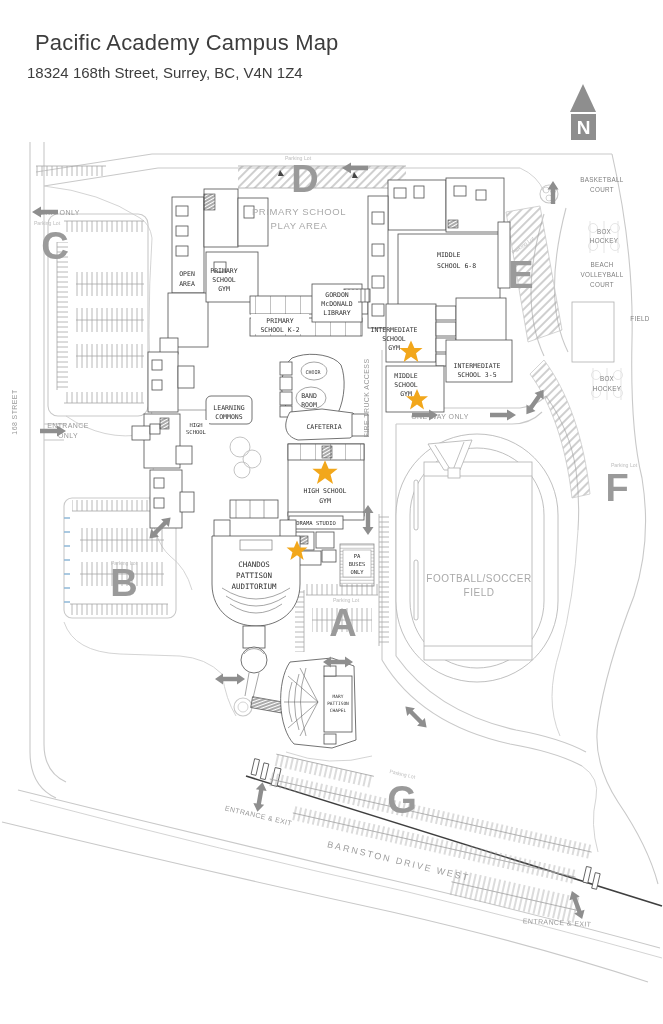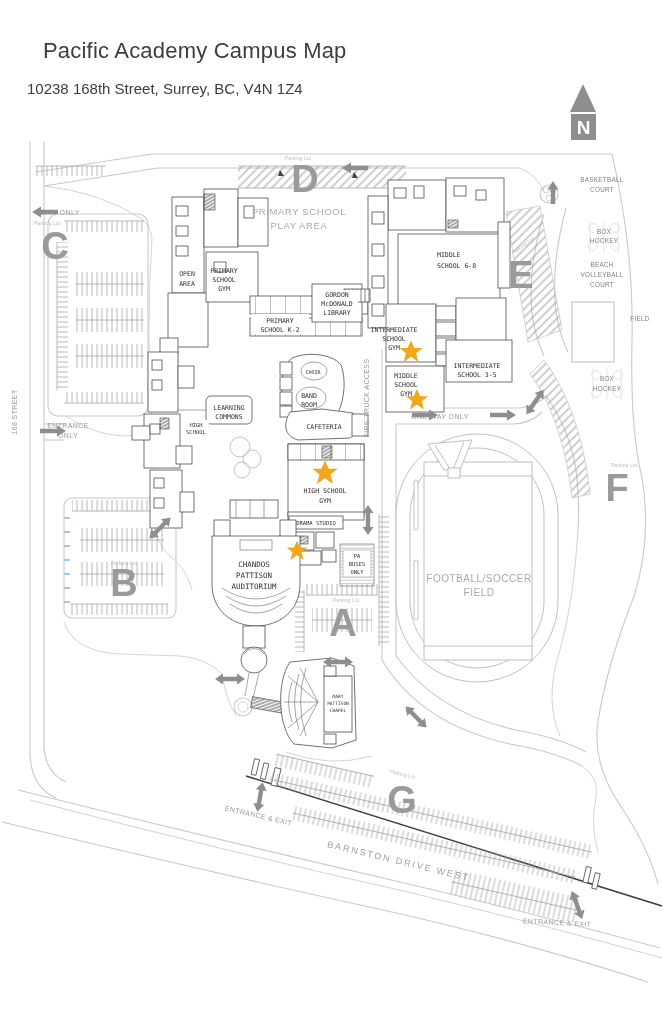--- a/index.html
+++ b/index.html
@@ -1,19 +1,19 @@
 <!DOCTYPE html>
 <html><head>
 <meta charset="utf-8">
 <style>
   html,body{margin:0;padding:0;background:#fff;}
   body{width:663px;height:1024px;position:relative;overflow:hidden;
        font-family:"Liberation Sans",sans-serif;}
   .header{position:absolute;left:27px;top:22px;z-index:5;}
-  .header h1{margin:16px;font-size:22px;font-weight:400;color:#3d3d3d;letter-spacing:.2px;}
+  .header h1{margin:8px;font-size:22px;font-weight:400;color:#3d3d3d;letter-spacing:.2px;}
   .header p{margin:3px 0 0;font-size:15px;color:#3d3d3d;}
   svg{position:absolute;left:0;top:0;}
 
   
   text{font-family:"Liberation Sans",sans-serif;}
   .t-bl{font-family:"DejaVu Sans Mono",monospace;font-size:6.5px;fill:#2e2e2e;text-anchor:middle;}
   .s5{font-size:5px}.s55{font-size:5.5px}.s45{font-size:4.5px}.s75{font-size:7.5px}.s6{font-size:6px}
   .start{text-anchor:start}
   .t-gl{font-size:9.5px;fill:#a9a9a9;text-anchor:middle;letter-spacing:.6px;}
   .t-court{font-size:6.3px;fill:#7e7e7e;text-anchor:middle;letter-spacing:.3px;}
@@ -34,21 +34,21 @@
   .star{fill:#F2A71B;}
   .dark{fill:none;stroke:#3f3f3f;stroke-width:1.6;}
   .blue{stroke:#8fb8d8;stroke-width:1.4;fill:none;}
   .court-l{stroke:#dedede;stroke-width:.8;fill:none;}
 </style>
 </head>
 <body>
 
 <div class="header">
   <h1>Pacific Academy Campus Map</h1>
-  <p>10238 168th Street, Surrey, BC, V4N 1Z4</p>
+  <p>18324 168th Street, Surrey, BC, V4N 1Z4</p>
 </div>
 
 <svg width="663" height="1024" viewBox="0 0 663 1024">
 <defs>
   <pattern id="pv" width="5" height="16" patternUnits="userSpaceOnUse">
         <path d="M2 0V16" stroke="#a6a6a6" stroke-width="0.8"></path>
       </pattern>
   <pattern id="ph" width="16" height="5" patternUnits="userSpaceOnUse">
         <path d="M0 2H16" stroke="#a6a6a6" stroke-width="0.8"></path>
       </pattern>

